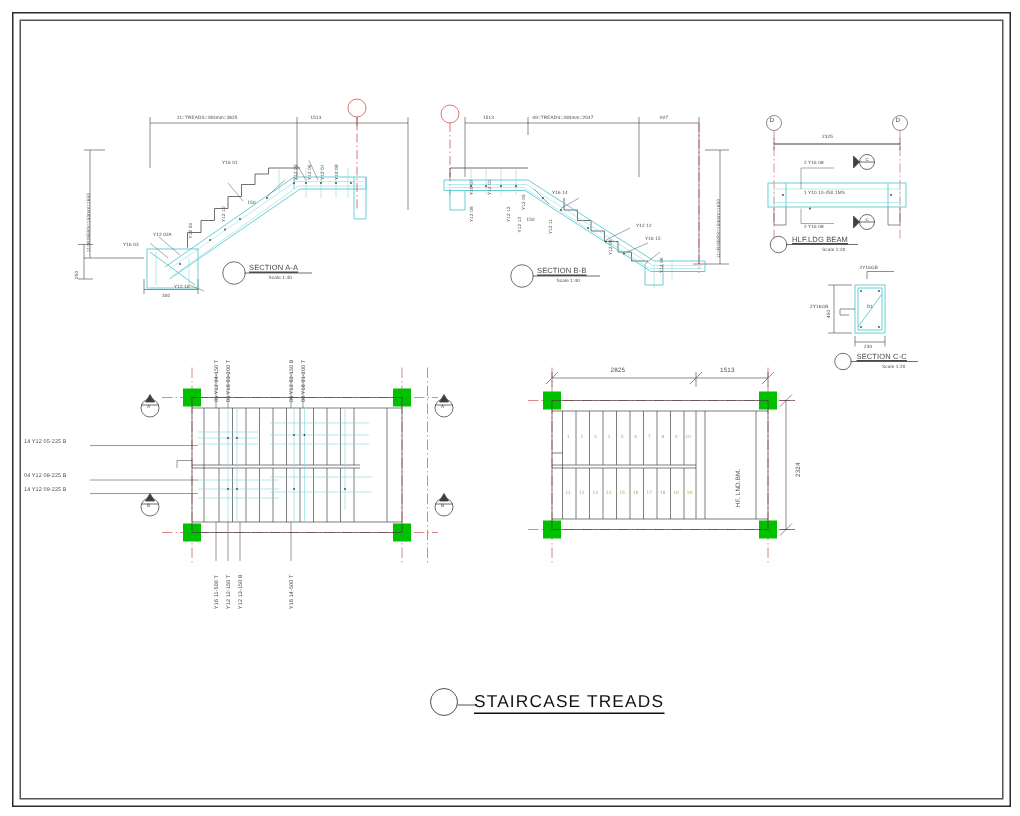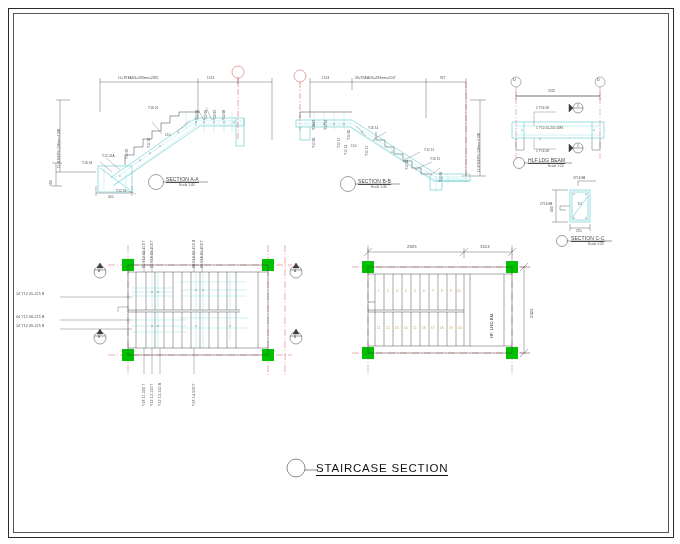--- a/index.html
+++ b/index.html
@@ -527,16 +527,16 @@
   <div class="lbl t3 ochre" style="left:395px;top:327px;">13</div>
   <div class="lbl t3 ochre" style="left:404px;top:327px;">14</div>
   <div class="lbl t3 ochre" style="left:413px;top:327px;">15</div>
   <div class="lbl t3 ochre" style="left:422px;top:327px;">16</div>
   <div class="lbl t3 ochre" style="left:431px;top:327px;">17</div>
   <div class="lbl t3 ochre" style="left:440px;top:327px;">18</div>
   <div class="lbl t3 ochre" style="left:449px;top:327px;">19</div>
   <div class="lbl t3 ochre" style="left:458px;top:327px;">20</div>
 
   <div class="title-wrap">
-    <span class="title-txt">STAIRCASE SECTION</span>
+    <span class="title-txt">STAIRCASE TREADS</span>
   </div>
 
 </div>
 
 </body></html>

